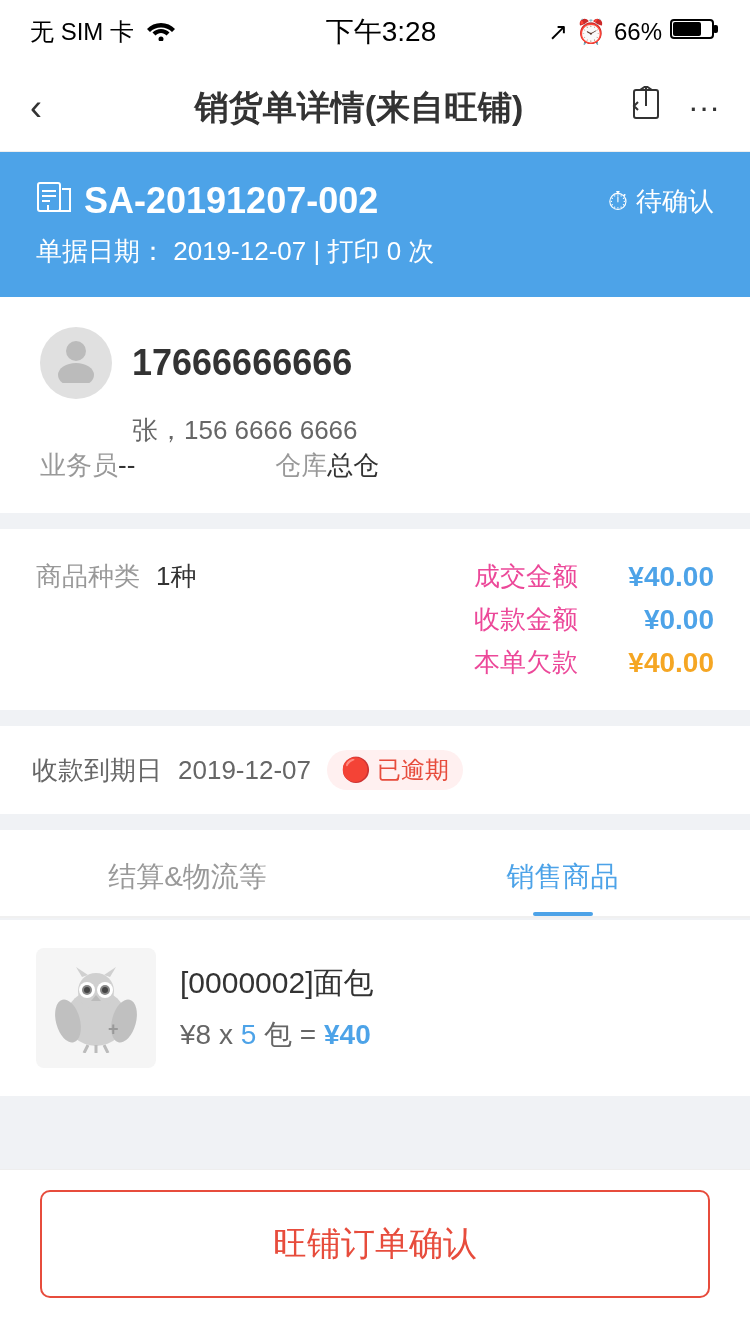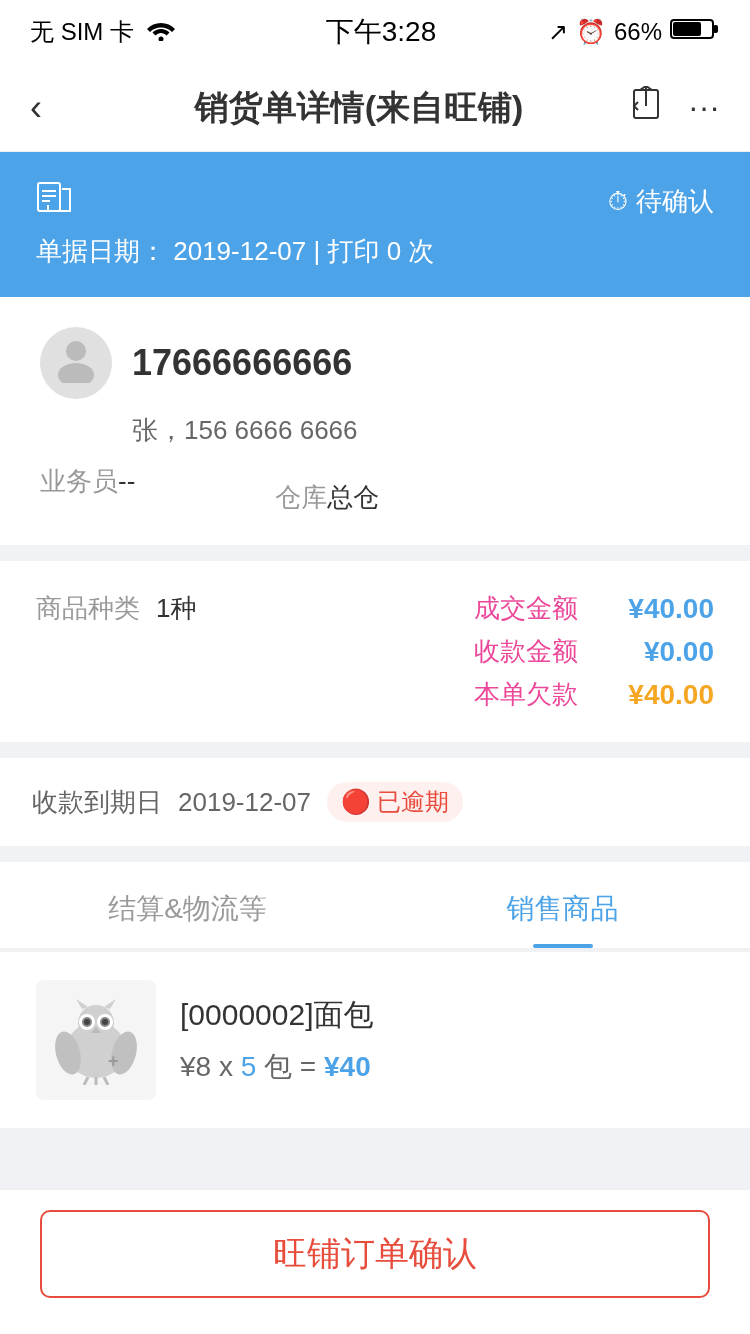--- a/index.html
+++ b/index.html
@@ -325,21 +325,21 @@
       position: fixed;
       bottom: 0;
       left: 0;
       width: 750px;
       background: #fff;
       padding: 20px 40px 36px;
       border-top: 1px solid #eee;
     }
     .confirm-button {
       width: 100%;
-      height: 88px;
+      height: 108px;
       border: 2px solid #e74c3c;
       border-radius: 10px;
       background: #fff;
       color: #e74c3c;
       font-size: 34px;
       font-weight: 500;
       cursor: pointer;
       display: flex;
       align-items: center;
       justify-content: center;
@@ -395,20 +395,21 @@
     <div class="order-number">
       <span>
         <svg width="36" height="32" viewBox="0 0 36 32" fill="none">
           <rect x="2" y="2" width="22" height="28" rx="2" fill="none" stroke="white" stroke-width="2"></rect>
           <path d="M26 8 L34 8 L34 30 L12 30 L12 24" stroke="white" stroke-width="2"></path>
           <line x1="6" y1="10" x2="20" y2="10" stroke="white" stroke-width="2"></line>
           <line x1="6" y1="15" x2="20" y2="15" stroke="white" stroke-width="2"></line>
           <line x1="6" y1="20" x2="14" y2="20" stroke="white" stroke-width="2"></line>
         </svg>
       </span>
+      <span>SA-20191207-002</span>
     </div>
     <div class="status-badge">
       <span>⏱</span>
       <span>待确认</span>
     </div>
   </div>
   <div class="header-date">
     <span>单据日期：</span>
     <span>2019-12-07</span>
     <span> | </span>
@@ -427,21 +428,21 @@
       </span>
     </div>
     <div class="customer-phone">17666666666</div>
   </div>
   <div class="customer-name">张，156 6666 6666</div>
   <div class="customer-meta">
     <div class="meta-item">
       <span class="meta-label">业务员</span>
       <span class="meta-value">--</span>
     </div>
-    <div class="meta-item" style="margin-left:80px;margin-top:32px;">
+    <div class="meta-item" style="margin-left:80px;">
       <span class="meta-label">仓库</span>
       <span class="meta-value">总仓</span>
     </div>
   </div>
 </div>
 
 <div class="stats-card">
   <div class="stats-left">
     <div class="stats-item">
       <span class="stats-label">商品种类</span>

